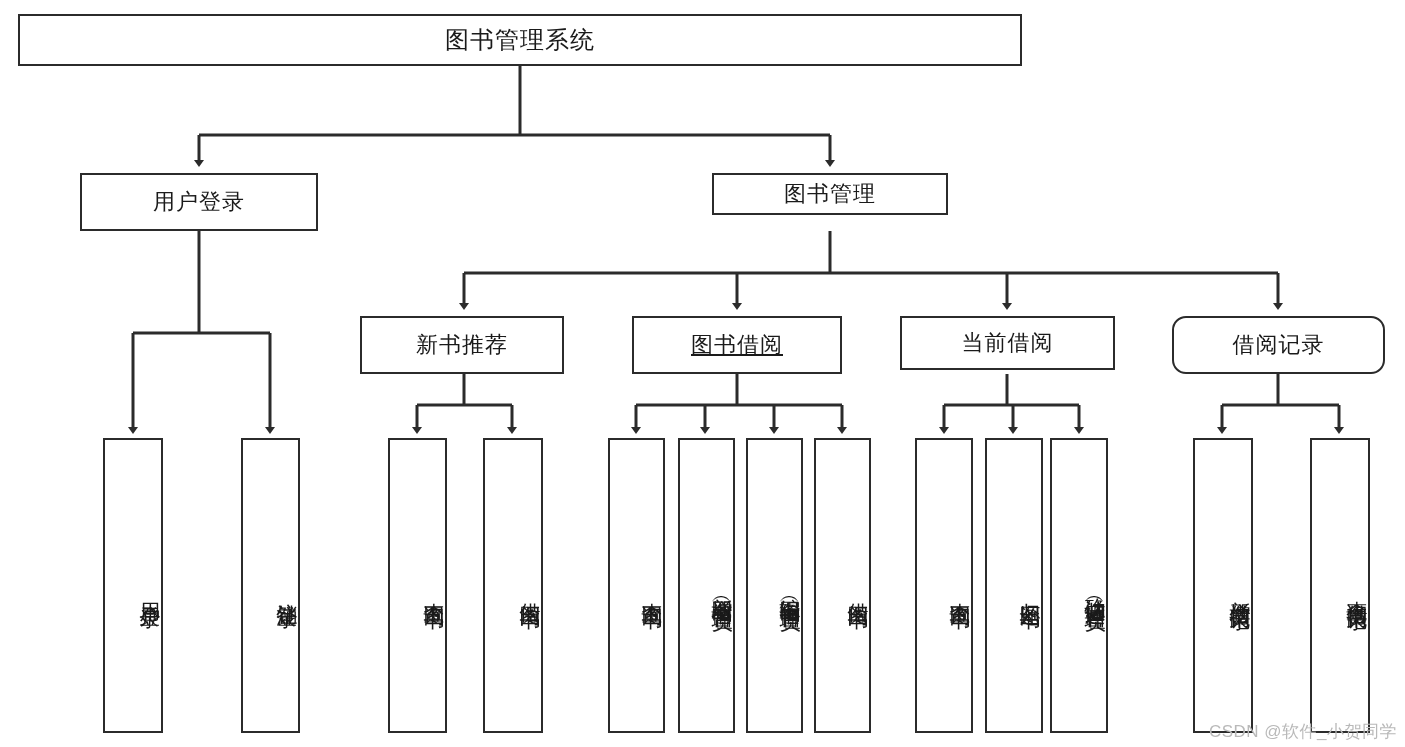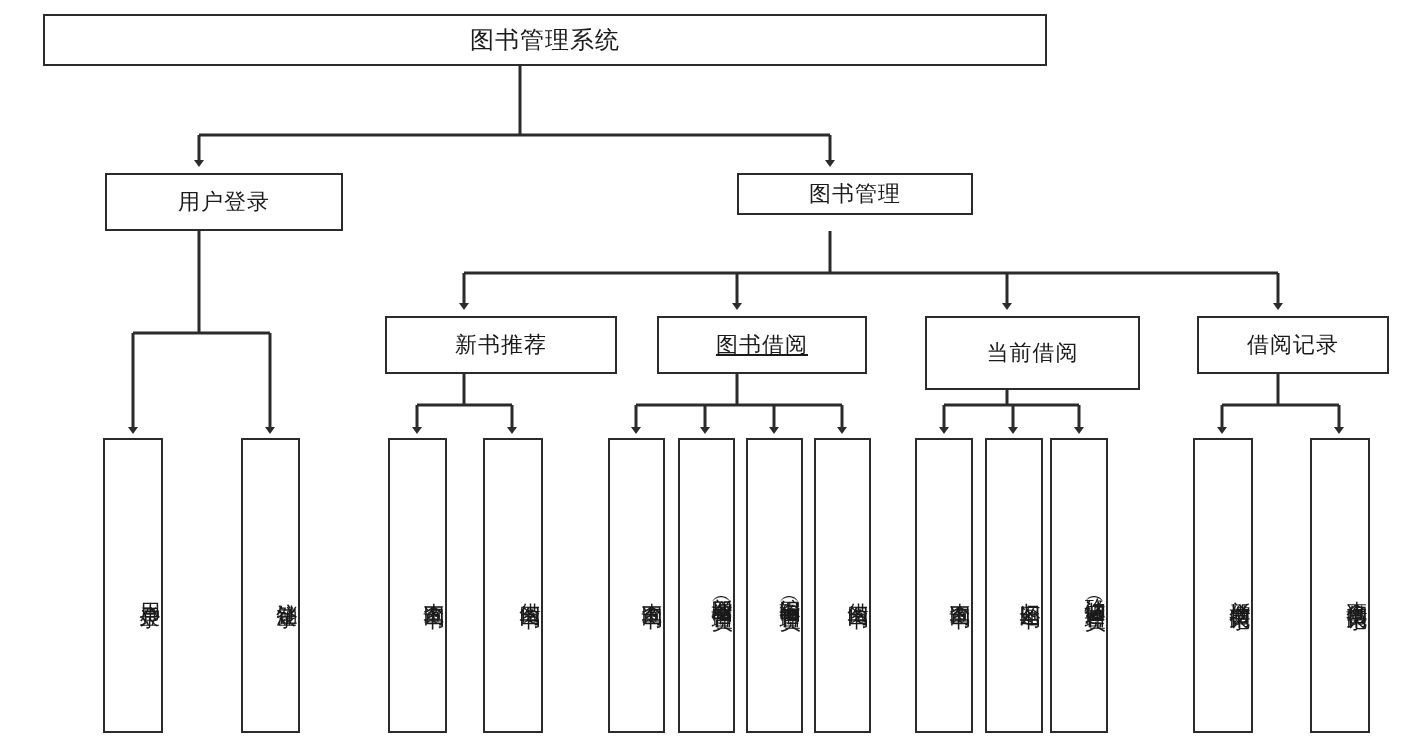--- a/index.html
+++ b/index.html
@@ -31,21 +31,20 @@
     border: 2px solid #2b2b2b;
     background: #ffffff;
     display: flex;
     align-items: center;
     justify-content: center;
     color: #1a1a1a;
   }
   .node.h {
     font-size: 22px;
     letter-spacing: 1px;
-    margin-left: 25px;
   }
   .node.v {
     writing-mode: vertical-rl;
     text-orientation: upright;
     font-size: 21px;
     letter-spacing: 2px;
     align-items: flex-start;
     justify-content: center;
     padding-top: 8px;
   }
@@ -128,30 +127,30 @@
     <span>图书管理系统</span>
   </div>
 
   <div class="node h" style="left:80px; top:173px; width:238px; height:58px;">
     <span>用户登录</span>
   </div>
   <div class="node h" style="left:712px; top:173px; width:236px; height:42px;">
     <span>图书管理</span>
   </div>
 
-  <div class="node h" style="left:360px; top:316px; width:232px; height:58px;">
+  <div class="node h" style="left:360px; top:316px; width:204px; height:58px;">
     <span>新书推荐</span>
   </div>
   <div class="node h" style="left:632px; top:316px; width:210px; height:58px;text-decoration:underline;">
     <span>图书借阅</span>
   </div>
-  <div class="node h" style="left:900px; top:316px; width:215px; height:74px;">
+  <div class="node h" style="left:900px; top:316px; width:215px; height:54px;">
     <span>当前借阅</span>
   </div>
-  <div class="node h" style="left:1172px; top:316px; width:192px; height:58px;">
+  <div class="node h" style="left:1172px; top:316px; width:213px; height:58px;border-radius:14px;">
     <span>借阅记录</span>
   </div>
 
   <div class="node v" style="left:103px; top:438px; width:60px; height:295px;">
     <span class="vlabel">用户登录</span>
   </div>
   <div class="node v" style="left:241px; top:438px; width:59px; height:295px;">
     <span class="vlabel">注销登录</span>
   </div>
 
@@ -185,14 +184,15 @@
     <span class="vlabel">确认归还（管理员）</span>
   </div>
 
   <div class="node v" style="left:1193px; top:438px; width:60px; height:295px;">
     <span class="vlabel">新增借阅记录</span>
   </div>
   <div class="node v" style="left:1310px; top:438px; width:60px; height:295px;">
     <span class="vlabel">查询借阅记录</span>
   </div>
 
+  <div id="watermark">CSDN @软件_小贺同学</div>
 
 </div>
 
 </body></html>

